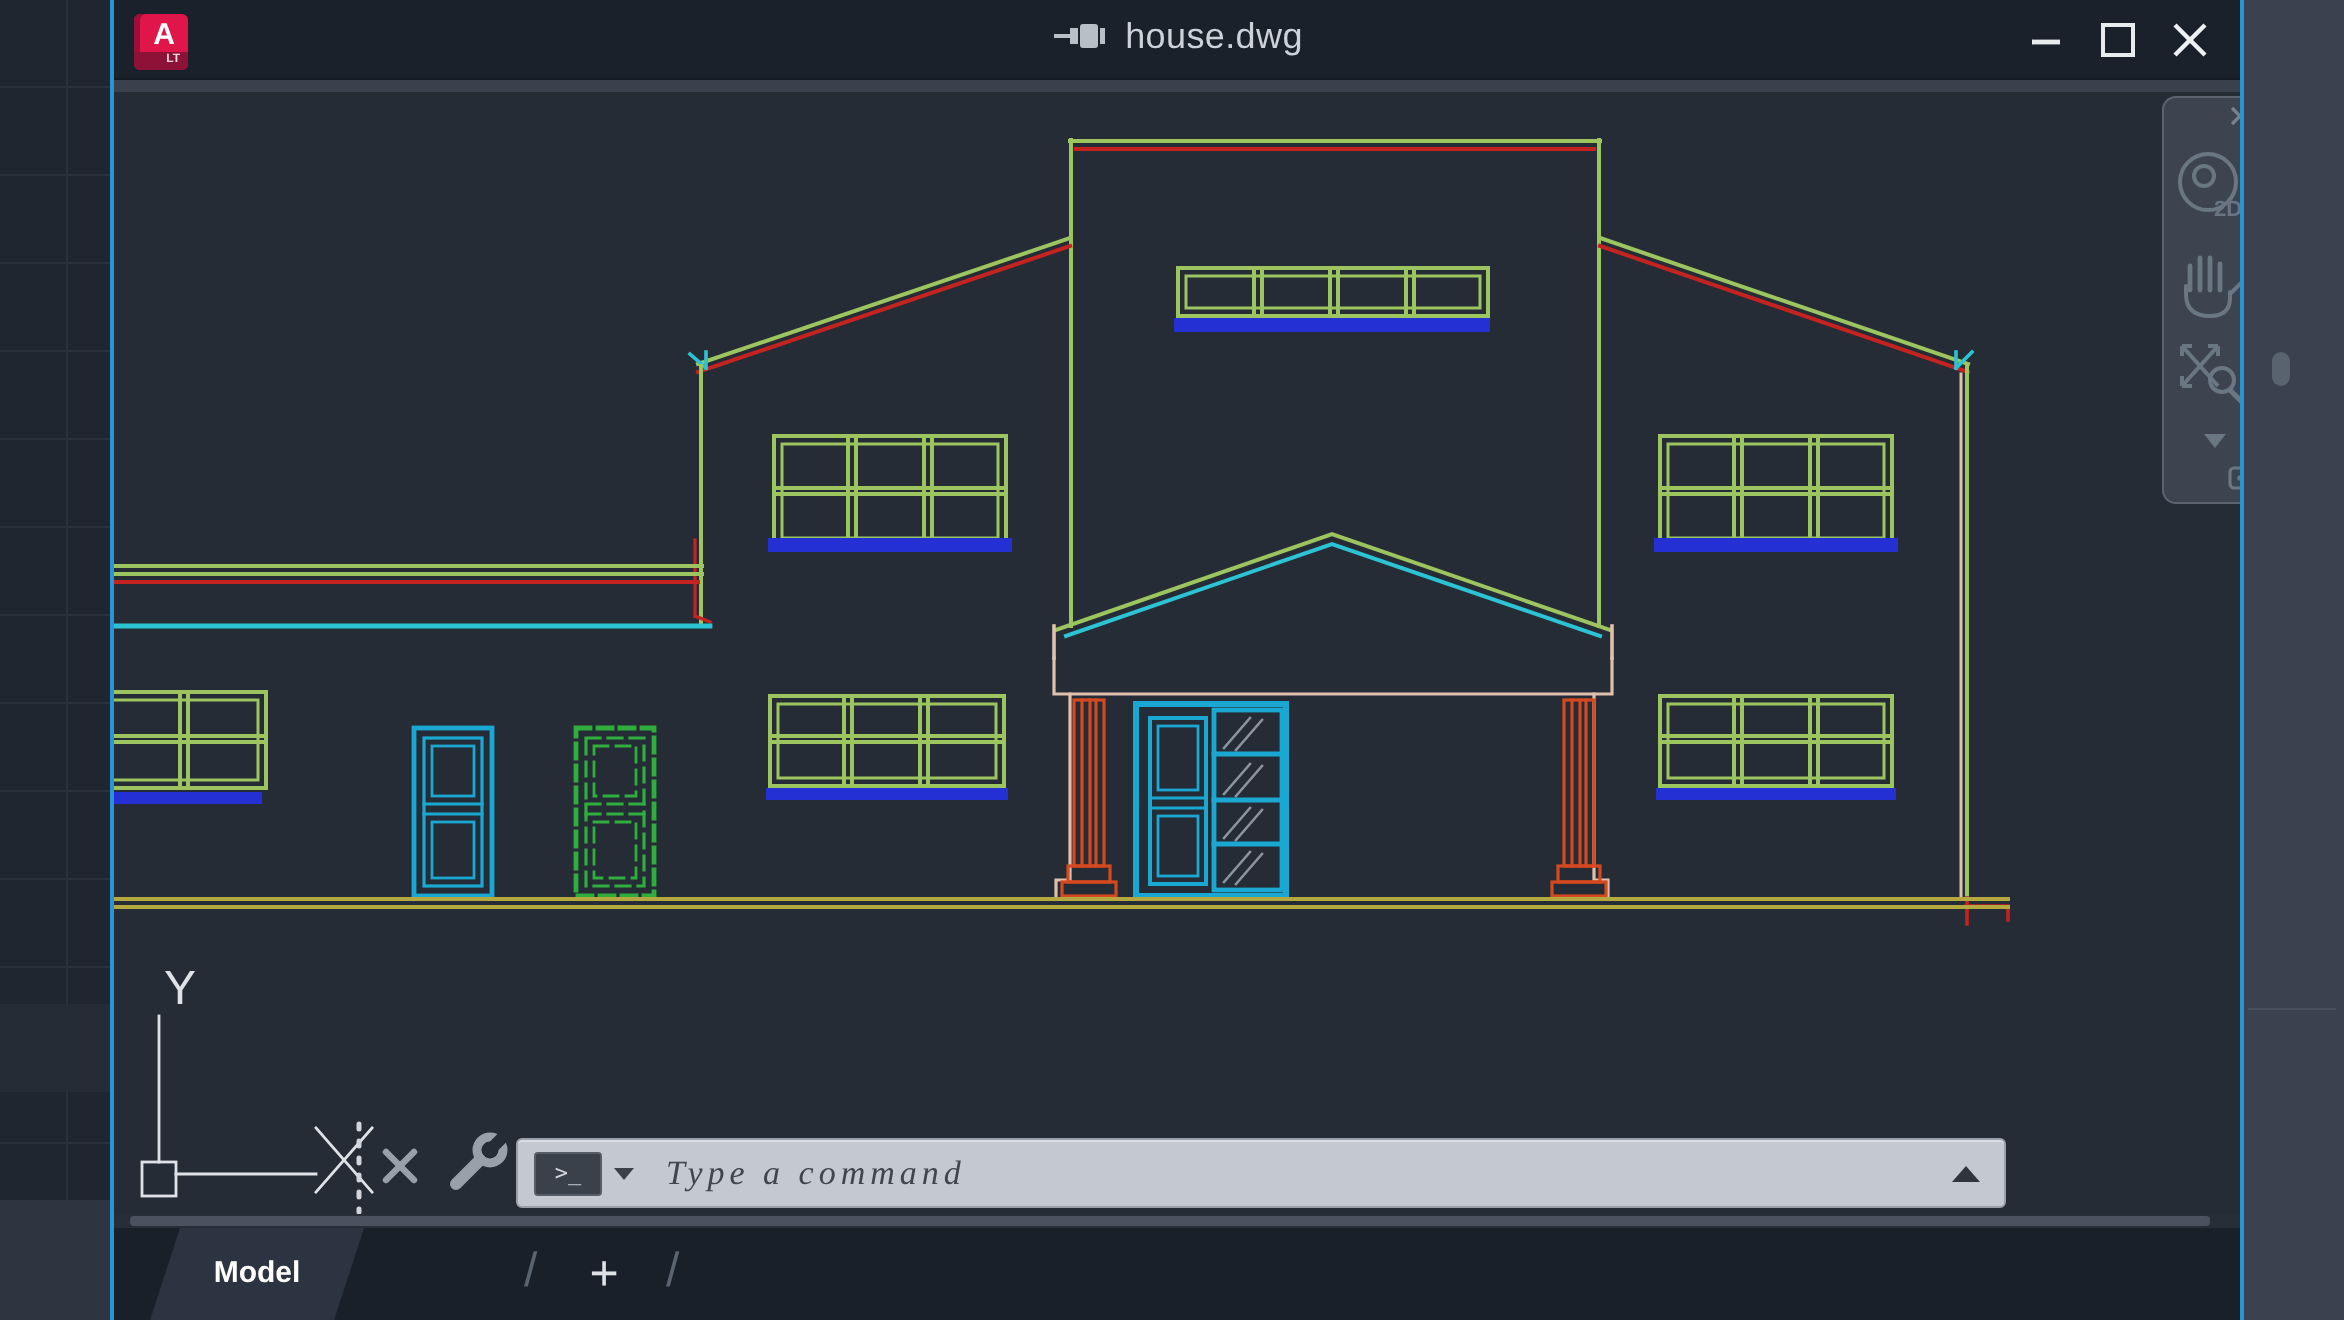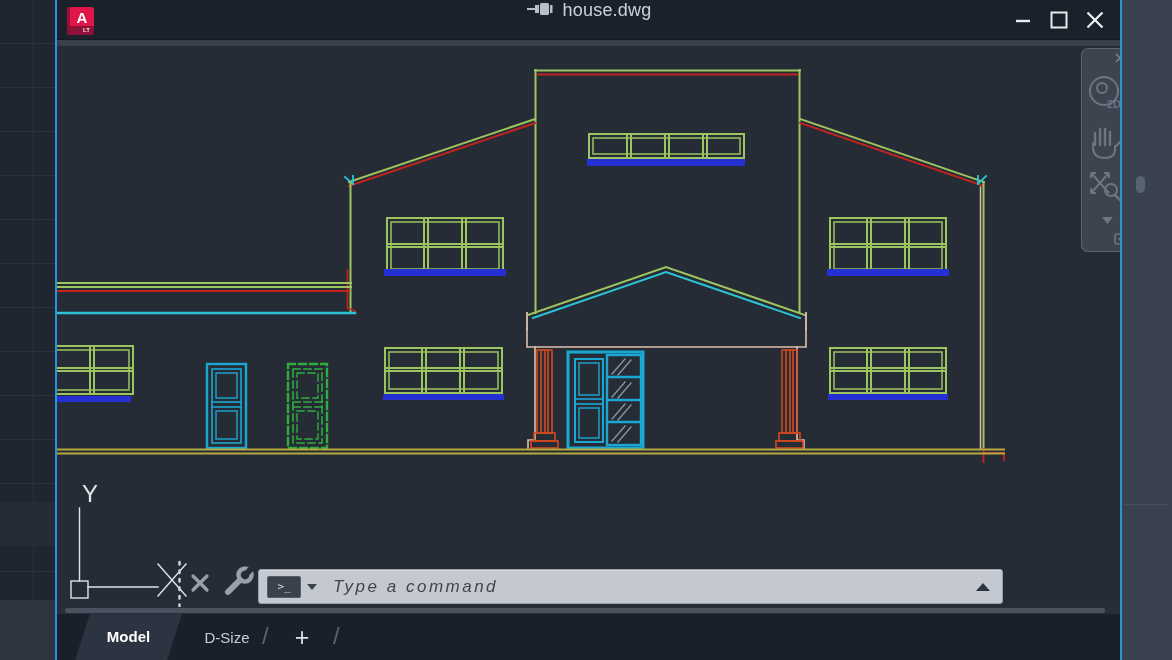--- a/index.html
+++ b/index.html
@@ -21,21 +21,21 @@
   .app{position:absolute;left:55px;top:0;width:1067px;height:660px;
        border-left:2px solid #2795d9;border-right:2px solid #2795d9;background:#262c36;}
   .titlebar{position:relative;height:40px;background:#1b212b;border-bottom:1px solid #141a22;}
   .logo{position:absolute;left:10px;top:7px;width:27px;height:28px;border-radius:3px;overflow:hidden;
         background:#e0164a;box-shadow:inset 3px 0 0 #9d0f38;}
   .logo .a{position:absolute;left:3px;top:1px;width:24px;text-align:center;
            color:#fff;font-weight:bold;font-size:15px;line-height:19px;}
   .logo .lt{position:absolute;left:0;bottom:0;width:27px;height:9px;background:#8e1238;
             color:#f4d7de;font-size:6px;font-weight:bold;text-align:right;line-height:9px;padding-right:4px;}
   .title-group{position:absolute;left:0;top:0;width:100%;height:36px;display:flex;
-               justify-content:center;gap:9px;pointer-events:none;}
+               align-items:center;justify-content:center;gap:9px;pointer-events:none;}
   .title-text{color:#ccd2da;font-size:18px;letter-spacing:.2px;}
   .win-controls{position:absolute;right:14px;top:0;height:40px;display:flex;align-items:center;gap:14px;}
   .win-btn{width:22px;height:22px;display:flex;align-items:center;justify-content:center;background:none;border:none;padding:0;cursor:default;}
 
   .ribbon-strip{height:6px;background:#3a414d;}
 
   .canvas{position:relative;height:561px;background:#262c36;overflow:hidden;}
   .drawing-svg{position:absolute;left:0;top:0;z-index:1;}
   svg text{font-family:"Liberation Sans",sans-serif;}
 
@@ -46,21 +46,21 @@
   
   .cmd-box{position:absolute;left:201px;top:523px;width:745px;height:35px;z-index:3;
            background:#c4c9d1;border:1px solid #99a0aa;border-radius:3px;
            box-shadow:inset 0 1px 0 #dadee4;display:flex;align-items:center;padding:0 28px 0 8px;}
   .prompt-chip{width:34px;height:22px;background:#3a414b;border:1px solid #565d66;border-radius:2px;
                color:#d5d9df;font-family:"DejaVu Sans Mono",monospace;font-size:11px;
                display:flex;align-items:center;justify-content:center;flex:0 0 auto;}
   .caret-down{width:0;height:0;border-left:5px solid transparent;border-right:5px solid transparent;
               border-top:6px solid #3a414b;margin-left:6px;flex:0 0 auto;}
   .cmd-input{flex:1;min-width:0;margin-left:14px;background:transparent;border:none;outline:none;
-             font-family:Liberation Sans, sans-serif;font-style:italic;font-size:17px;
+             font-family:Liberation Serif, serif;font-style:italic;font-size:17px;
              letter-spacing:2.5px;color:#1d4ed8;}
   .cmd-input::placeholder{color:#41464e;opacity:1;}
   .caret-up{position:absolute;right:12px;top:13px;width:0;height:0;
             border-left:7px solid transparent;border-right:7px solid transparent;
             border-bottom:8px solid #2f353e;}
 
   
   .hscroll{position:relative;height:7px;background:#272e38;}
   .hscroll .thumb{position:absolute;left:8px;top:1px;width:1040px;height:5px;border-radius:2px;background:#4a515f;}
 
@@ -381,19 +381,18 @@
     </div>
 
     <div class="hscroll">
       <div class="thumb"></div>
     </div>
 
     <div class="tabbar">
       <div class="tab-model">
         <span>Model</span>
       </div>
-      <button class="tab-plain">D-Size</button>
       <span class="tab-sep sep1">/</span>
       <button class="tab-add">+</button>
       <span class="tab-sep sep2">/</span>
     </div>
   </div>
 </div>
 
 </body></html>

